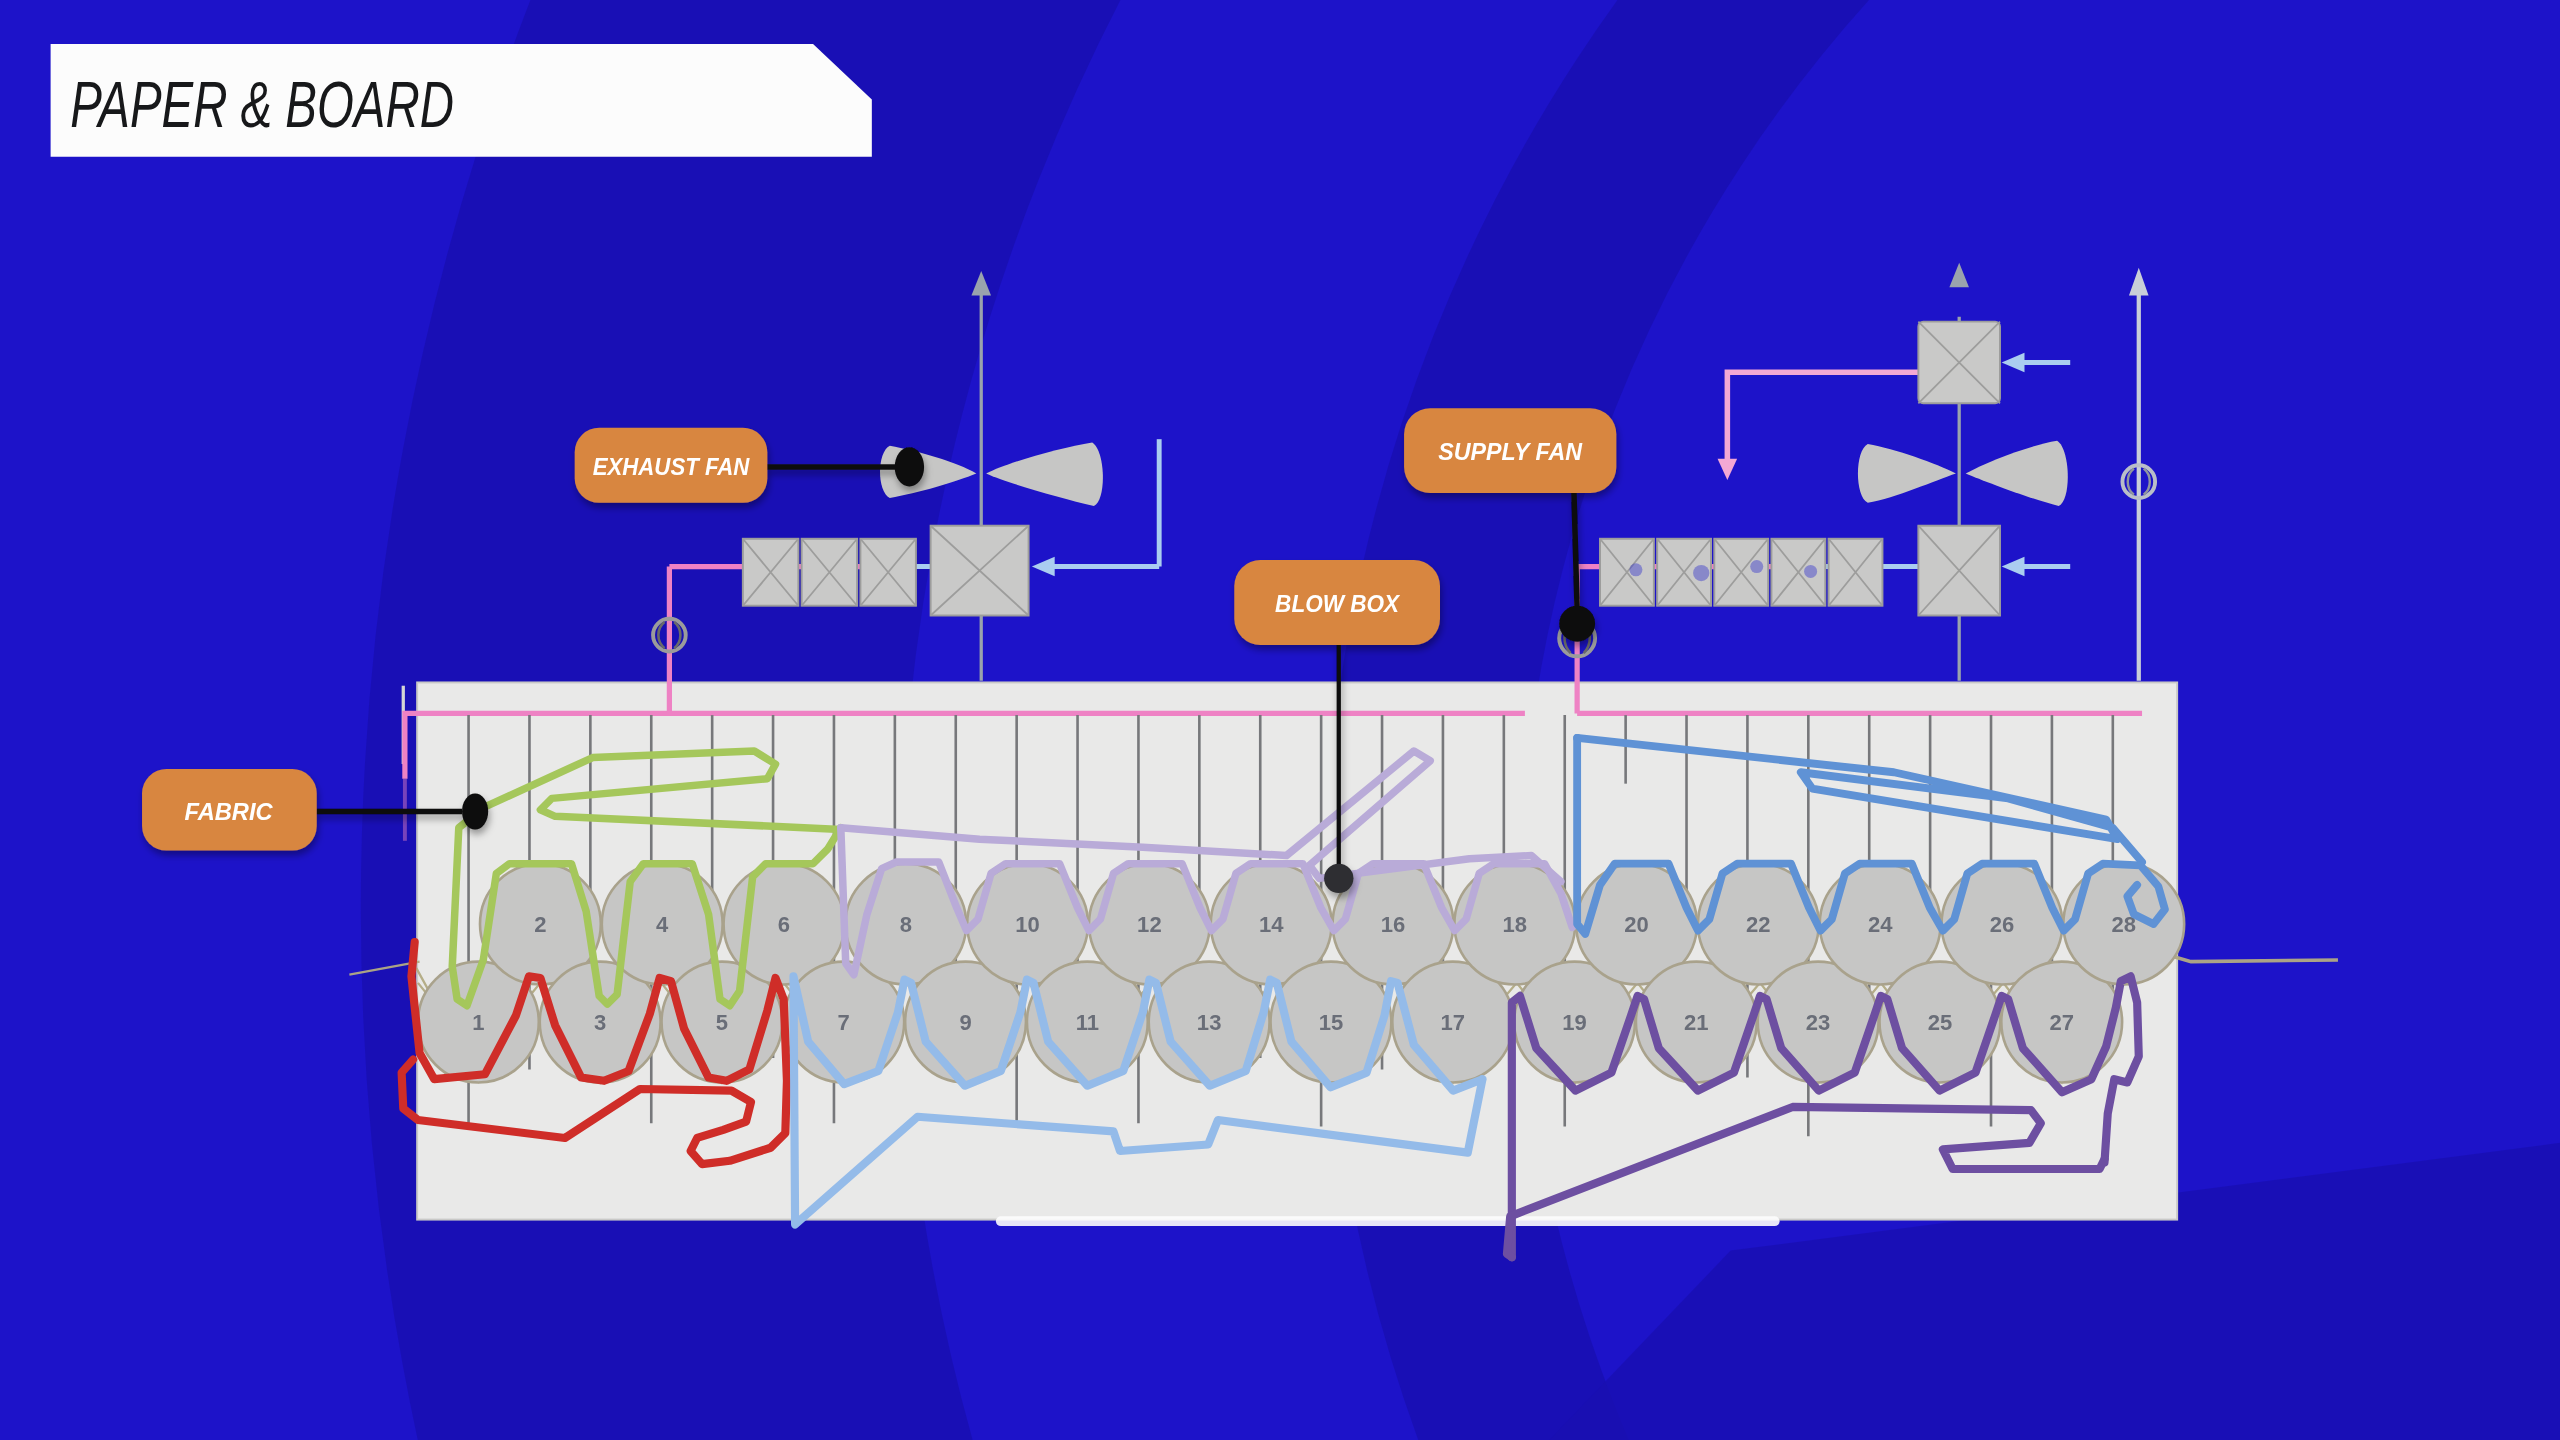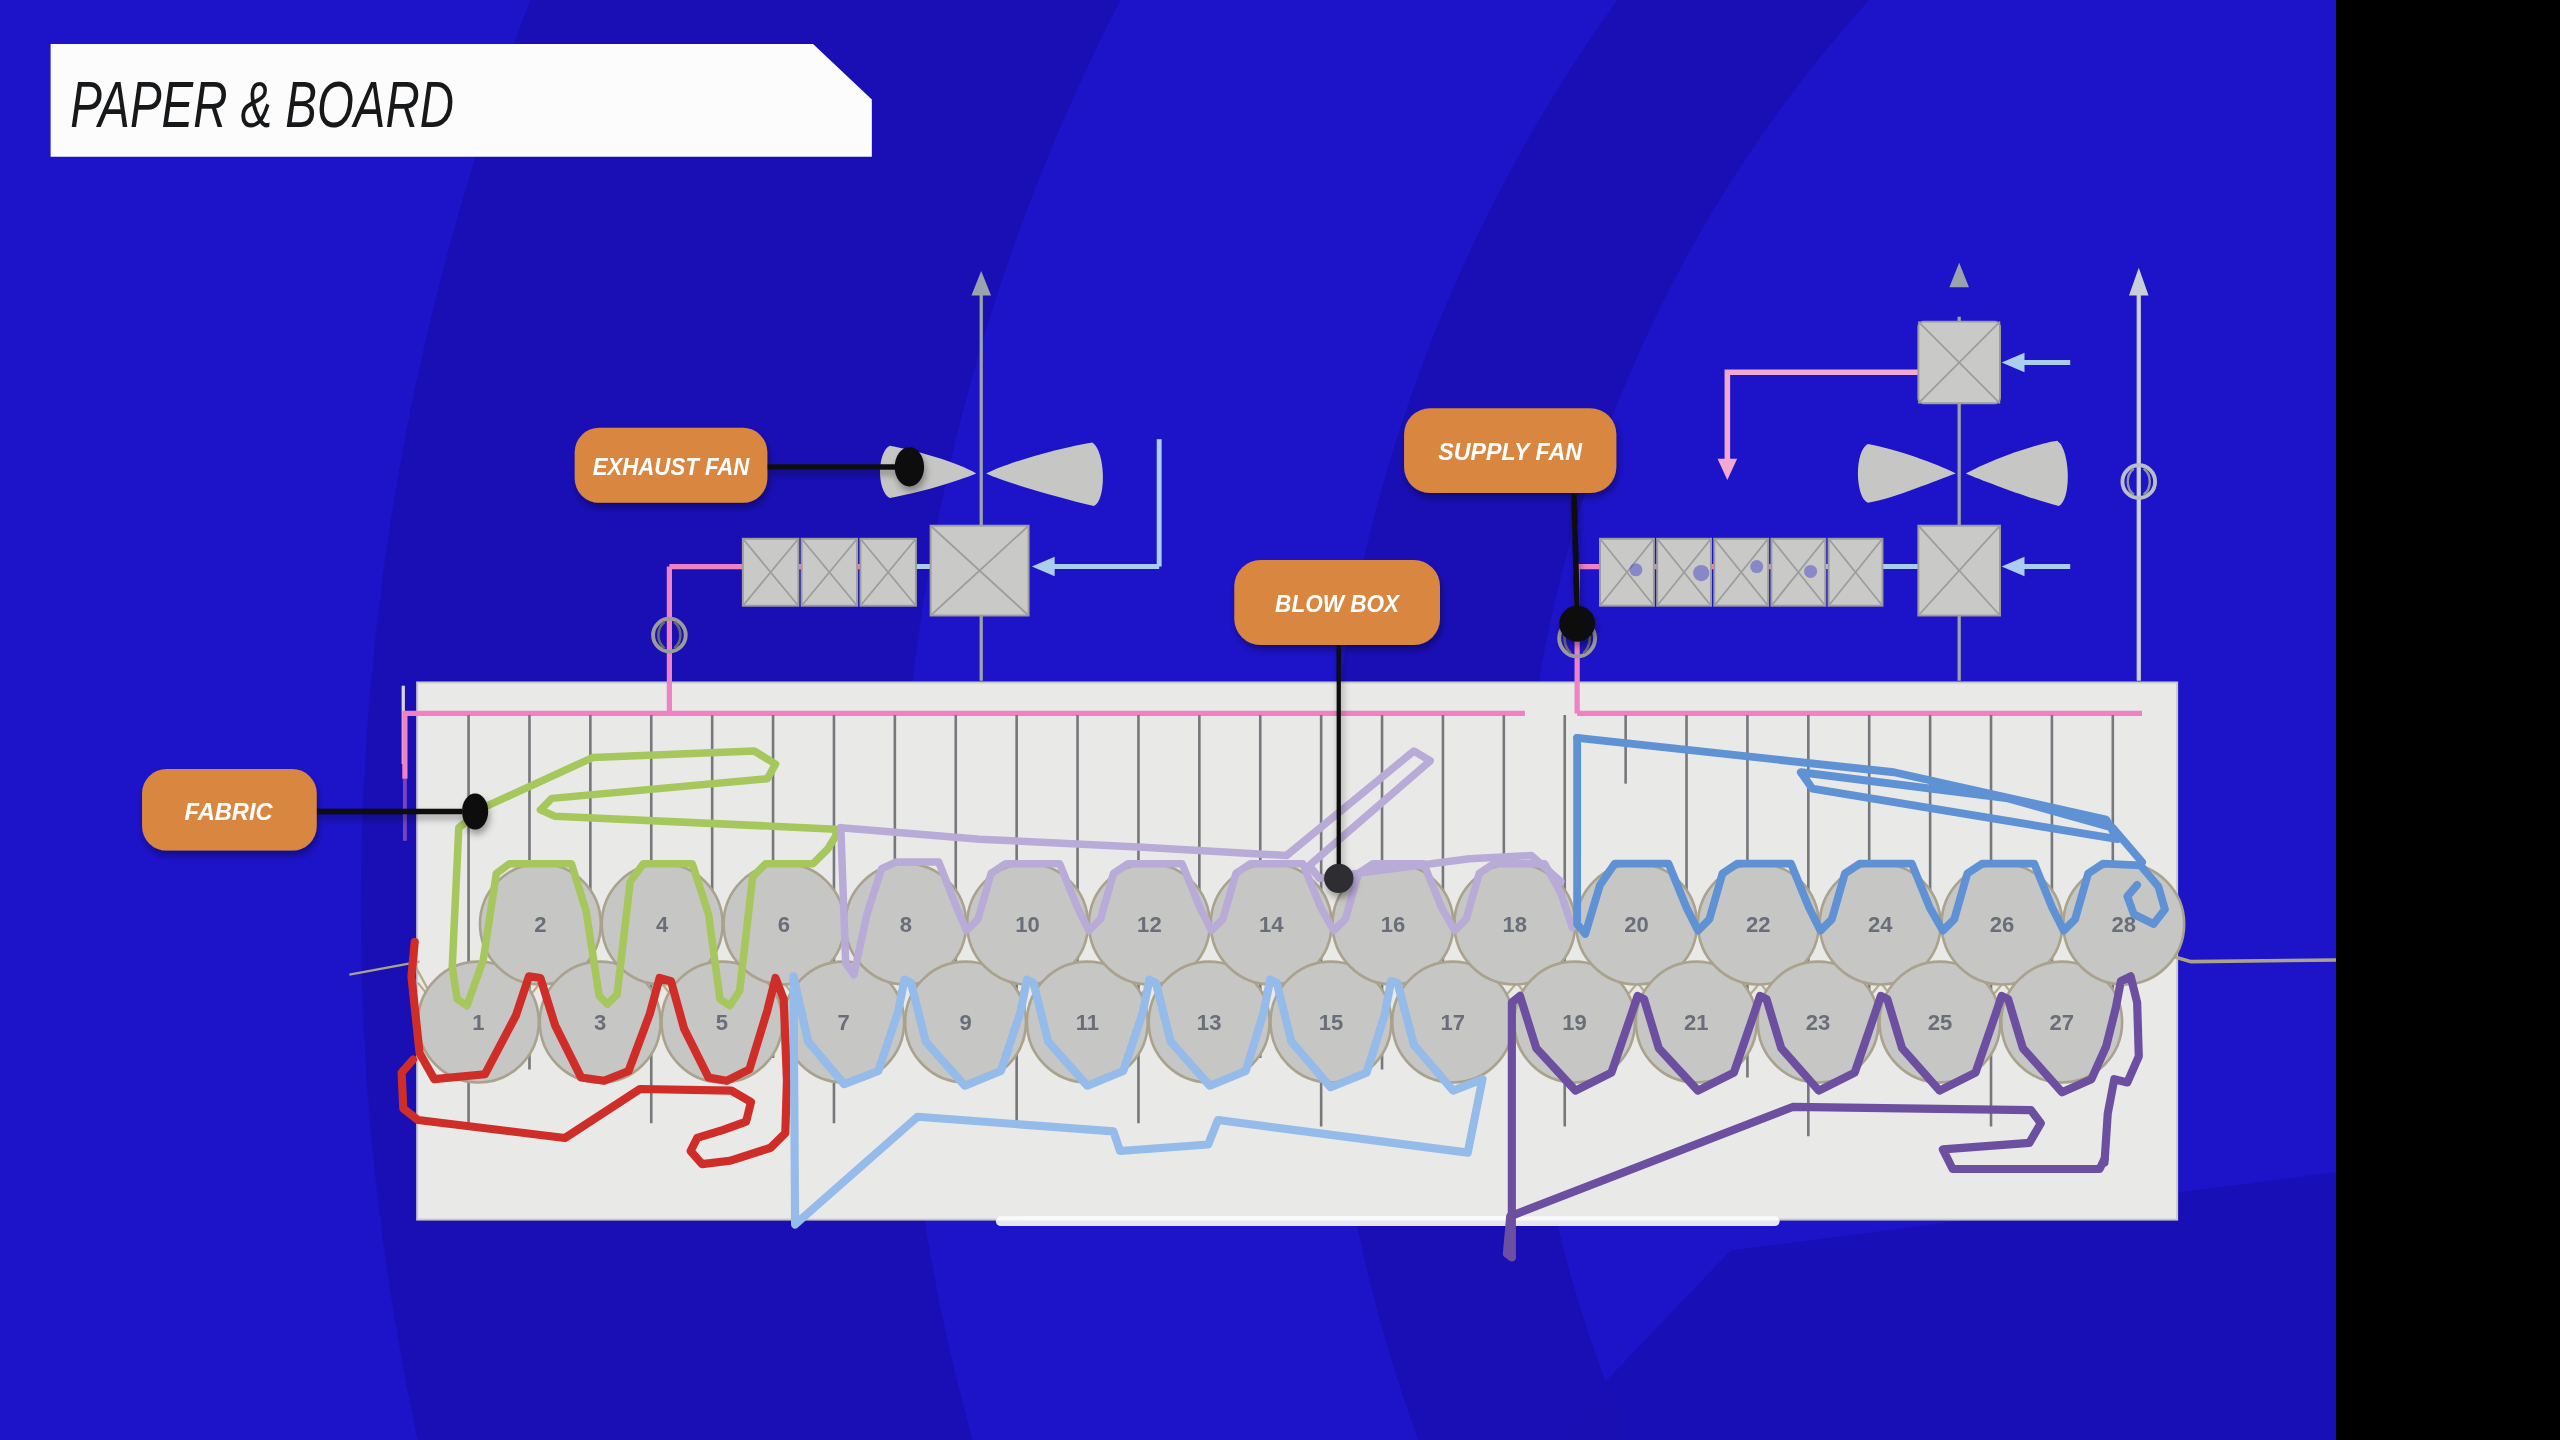--- a/index.html
+++ b/index.html
@@ -1,16 +1,16 @@
 <!DOCTYPE html>
 <html><head>
 <meta charset="utf-8">
 <style>
   html,body{margin:0;padding:0;background:#000;}
-  #stage{position:relative;width:2336px;height:1440px;overflow:hidden;background:var(--bg,#1d13c9);}
+  #stage{position:relative;width:2560px;height:1440px;overflow:hidden;background:var(--bg,#1d13c9);}
   svg{display:block;}
   text{font-family:"Liberation Sans","DejaVu Sans",sans-serif;}
   .lbl-text{font-style:italic;font-weight:bold;fill:var(--label_text,#fff);}
   .title-text{font-style:italic;font-weight:400;fill:var(--title,#17181a);}
   .num{font-weight:bold;fill:var(--number,#565b68);opacity:.82;}
 </style>
 </head>
 <body>
 
 <div id="stage" style="--bg: #1d13c9; --band: #190fb2; --banner: #fcfcfc; --title: #17181a; --label_bg: #d8863f; --label_text: #ffffff; --hood: #e9e9e8; --hood_border: #c9c9c7; --pink: #ee82c4; --pink_light: #f3a8d4; --light_blue: #aacdf0; --gray_arrow: #9aa3ad; --machine: #c9c9c8; --machine_border: #9d9d9c; --pipe: #77787b; --tan: #b3ab83; --cylinder: #c6c6c5; --cylinder_border: #a9a28c; --number: #565b68; --green: #a5c75b; --lavender: #b9abd8; --blue: #5f92d5; --light_blue_web: #94bbe9; --purple: #6d4fa1; --red: #cf2d28; --black: #0c0c0c; --right_line: #c9ced8;">

